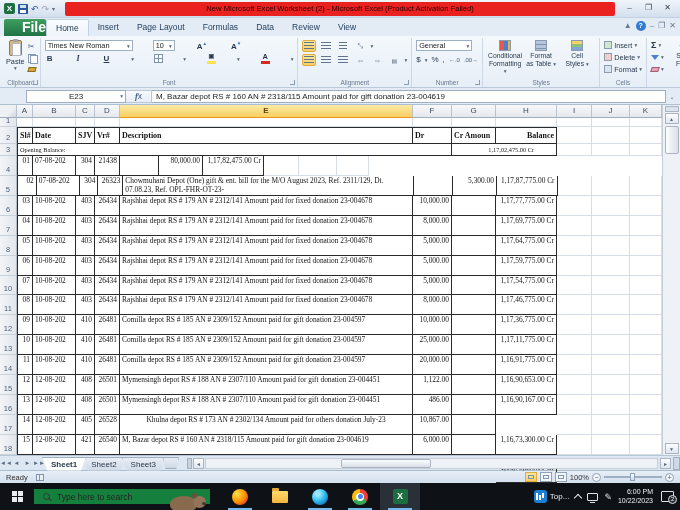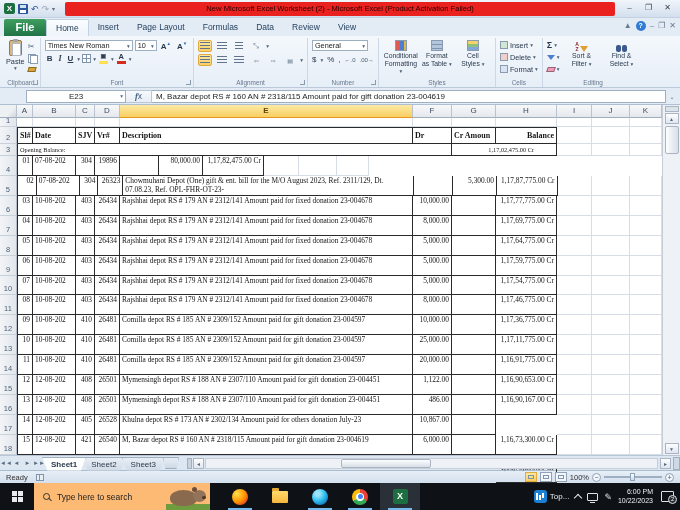--- a/index.html
+++ b/index.html
@@ -16,21 +16,21 @@
   .save-ic:after{content:"";position:absolute;left:2px;bottom:1px;width:6px;height:3px;background:#fff}
   .undo-ic{color:#2b579a;font-size:9px;line-height:10px}
   .redo-ic{color:#9aa7b8;font-size:9px;line-height:10px}
   .qat-dd{color:#5a6b80;font-size:6px}
   .titleband{flex:1;margin:0 6px;height:14px;background:#e9221f;border-radius:2px;color:#230000;font-size:7.6px;line-height:14px;text-align:center;white-space:nowrap;overflow:hidden}
   .winbtns{display:flex;gap:2px;padding-right:4px}
   .winbtn{width:17px;height:13px;color:#444;font-size:8px;line-height:12px;text-align:center}
 
   
   .tabrow{height:18px;background:#e3ebf5;display:flex;align-items:flex-end;position:relative}
-  .filetab{width:42px;height:17px;background:linear-gradient(#3f9e60,#217346);color:#fff;font-size:11px;font-weight:bold;text-align:center;line-height:17px;border-radius:2px 2px 0 0;margin-left:4px}
+  .filetab{width:42px;height:17px;background:linear-gradient(#3f9e60,#217346);color:#fff;font-size:14px;font-weight:bold;text-align:right;line-height:17px;border-radius:2px 2px 0 0;margin-left:4px}
   .rtab{padding:0 9px;height:17px;font-size:8.5px;line-height:17px;color:#1e3c5a}
   .rtab.active{background:linear-gradient(#fbfdff,#eef4fa);border:1px solid #c2d1e2;border-bottom:none;border-radius:2px 2px 0 0;color:#16344f}
   .tabrow-right{position:absolute;right:4px;top:3px;display:flex;gap:4px;align-items:center}
   .mini-ic{color:#6a7b90;font-size:8px;line-height:10px}
   .help-ic{width:10px;height:10px;border-radius:50%;background:#2f7bd6;color:#fff;font-size:7px;font-weight:bold;text-align:center;line-height:10px}
 
   
   .ribbon{height:52px;background:linear-gradient(#f4f8fc,#e6eef7);border-bottom:1px solid #b9c9da;display:flex;padding:2px 0 0 2px}
   .rgroup{position:relative;border-right:1px solid #ccd8e5;padding:2px 4px 10px 4px;display:flex;align-items:flex-start}
   .glabel{position:absolute;bottom:1px;left:0;right:0;text-align:center;font-size:6.4px;color:#68798f;white-space:nowrap}
@@ -41,21 +41,21 @@
   .clip-ic:before{content:"";position:absolute;left:2px;top:2px;width:7px;height:11px;background:#fff;border:1px solid #b0b8c4}
   .clip-ic:after{content:"";position:absolute;left:3px;top:-2px;width:5px;height:3px;background:#9aa5b5;border-radius:1px}
   .minicol{display:flex;flex-direction:column;gap:2px;margin-left:3px;margin-top:2px}
   .mini-row{display:flex;align-items:center;gap:1px;height:9px}
   .cut-ic{font-size:8px;color:#5a6b80;line-height:9px}
   .copy-ic{width:8px;height:8px;position:relative}
   .copy-ic:before,.copy-ic:after{content:"";position:absolute;width:6px;height:7px;background:#fff;border:1px solid #8a9bb0}
   .copy-ic:before{left:0;top:0}.copy-ic:after{left:2px;top:1px}
   .paint-ic{width:8px;height:5px;background:#d8a43c;border:1px solid #8f6b1e;transform:skewX(-15deg);margin-top:2px}
   .fontgrp{display:flex;flex-direction:column;gap:2px}
-  .inprow{display:flex;align-items:center;gap:2px}
+  .inprow{display:flex;align-items:center;gap:20px}
   .selbox{background:#fff;border:1px solid #9eafc2;height:11px;font-size:7.3px;color:#222;display:flex;align-items:center;padding:0 2px;justify-content:space-between}
   .fname{width:88px}.fsize{width:22px}
   .az-btn{font-size:8px;font-weight:bold;color:#2a3a4e;position:relative;padding:0 2px}
   .az-btn sup{font-size:4.5px;color:#2b6cb8}
   .fmt-btn{font-size:8px;font-weight:bold;color:#2a3a4e;padding:0 2px}
   .colorbtn{display:flex;flex-direction:column;align-items:center;padding:0 1px;font-size:7.5px;font-weight:bold;color:#2a3a4e;line-height:7px}
   .bar{width:9px;height:3px;margin-top:1px}
   .border-ic{width:9px;height:9px;border:1px solid #7f93ab;background:
     linear-gradient(#7f93ab,#7f93ab) 50% 0/1px 100% no-repeat,
     linear-gradient(#7f93ab,#7f93ab) 0 50%/100% 1px no-repeat,#fff}
@@ -144,21 +144,21 @@
   .zoompct{font-size:7.5px;color:#333}
   .zbtn{width:9px;height:9px;border-radius:50%;border:1px solid #8fa2b8;background:#f2f6fb;color:#44586e;font-size:7px;line-height:7px;text-align:center}
   .ztrack{width:58px;height:2px;background:#9fafc2;position:relative}
   .zthumb{position:absolute;left:26px;top:-3px;width:5px;height:8px;background:linear-gradient(#fdfefe,#cfd9e5);border:1px solid #8fa2b8}
 
   
   .taskbar{height:27px;background:#0e1216;display:flex;align-items:center;color:#e8eaed}
   .start{width:34px;display:flex;justify-content:center}
   .winlogo{display:grid;grid-template-columns:5px 5px;grid-template-rows:5px 5px;gap:1px}
   .winlogo span{background:#e8eaed}
-  .searchbox{width:176px;height:27px;background:#fdba74;display:flex;align-items:center;position:relative}
+  .searchbox{width:176px;height:15px;background:#15803d;display:flex;align-items:center;position:relative}
   .mag{width:7px;height:7px;border:1.3px solid #333;border-radius:50%;position:relative;margin:0 7px 0 9px}
   .mag:after{content:"";position:absolute;width:4px;height:1.3px;background:#333;transform:rotate(45deg);right:-3px;bottom:-1px}
   .searchtext{font-size:8.5px;color:#222}
   .wombat{position:absolute;right:0;top:2px;width:44px;height:25px;overflow:hidden}
   .grass{position:absolute;bottom:0;left:0;right:0;height:6px;background:#6f9c3f}
   .wbody{position:absolute;left:4px;bottom:4px;width:27px;height:16px;background:#8a6a4f;border-radius:55% 55% 45% 45%}
   .whead{position:absolute;right:4px;bottom:8px;width:13px;height:12px;background:#93735a;border-radius:50%}
   .wear{position:absolute;right:13px;bottom:18px;width:5px;height:5px;background:#6d4f3a;border-radius:50%}
   .wnose{position:absolute;right:4px;bottom:11px;width:4px;height:3px;background:#4a3527;border-radius:50%}
   .tk-icons{display:flex;align-items:center;margin-left:10px}
@@ -487,21 +487,21 @@
           <div class="gc tc rt tiny" style="width: 105px; height: 12px; padding-right: 22px;">1,17,02,475.00 Cr</div>
           <div class="gc" style="width: 35px; height: 12px;"></div>
           <div class="gc" style="width: 38px; height: 12px;"></div>
           <div class="gc" style="width: 32px; height: 12px;"></div>
         </div>
         <div class="grow" style="height: 19.93px;">
           <div class="gut" style="width: 17px; height: 19.93px;">4</div>
           <div class="gc tc rt tl" style="width: 16px; height: 19.93px;">01</div>
           <div class="gc tc " style="width: 43px; height: 19.93px;">07-08-202</div>
           <div class="gc tc ct" style="width: 19px; height: 19.93px;">304</div>
-          <div class="gc tc rt" style="width: 25px; height: 19.93px;">19896</div>
+          <div class="gc tc rt" style="width: 25px; height: 19.93px;">21438</div>
           <div class="gc tc rt" style="width: 39px; height: 19.93px;"></div>
           <div class="gc tc rt" style="width: 44px; height: 19.93px;">80,000.00</div>
           <div class="gc tc rt" style="width: 61px; height: 19.93px;">1,17,82,475.00 Cr</div>
           <div class="gc" style="width: 35px; height: 19.93px;"></div>
           <div class="gc" style="width: 38px; height: 19.93px;"></div>
           <div class="gc" style="width: 32px; height: 19.93px;"></div>
         </div>
         <div class="grow" style="height: 19.93px;">
           <div class="gut" style="width: 17px; height: 19.93px;">5</div>
           <div class="gc tc rt tl" style="width: 20px; height: 19.93px;">02</div>
@@ -669,21 +669,21 @@
           <div class="gc" style="width: 35px; height: 19.93px;"></div>
           <div class="gc" style="width: 38px; height: 19.93px;"></div>
           <div class="gc" style="width: 32px; height: 19.93px;"></div>
         </div>
         <div class="grow" style="height: 19.93px;">
           <div class="gut" style="width: 17px; height: 19.93px;">17</div>
           <div class="gc tc rt tl" style="width: 16px; height: 19.93px;">14</div>
           <div class="gc tc " style="width: 43px; height: 19.93px;">12-08-202</div>
           <div class="gc tc ct" style="width: 19px; height: 19.93px;">405</div>
           <div class="gc tc rt" style="width: 25px; height: 19.93px;">26528</div>
-          <div class="gc tc " style="width: 293px; height: 19.93px;">Khulna depot RS # 173 AN # 2302/134 Amount paid for others donation July-23</div>
+          <div class="gc tc " style="width: 293px; height: 19.93px; text-align: center;">Khulna depot RS # 173 AN # 2302/134 Amount paid for others donation July-23</div>
           <div class="gc tc rt" style="width: 39px; height: 19.93px;">10,867.00</div>
           <div class="gc tc rt" style="width: 44px; height: 19.93px;"></div>
           <div class="gc tc rt" style="width: 61px; height: 19.93px; margin-top: 48px;">1,16,79,300.00 Cr</div>
           <div class="gc" style="width: 35px; height: 19.93px;"></div>
           <div class="gc" style="width: 38px; height: 19.93px;"></div>
           <div class="gc" style="width: 32px; height: 19.93px;"></div>
         </div>
         <div class="grow" style="height: 19.93px;">
           <div class="gut" style="width: 17px; height: 19.93px;">18</div>
           <div class="gc tc rt tl" style="width: 16px; height: 19.93px;">15</div>

